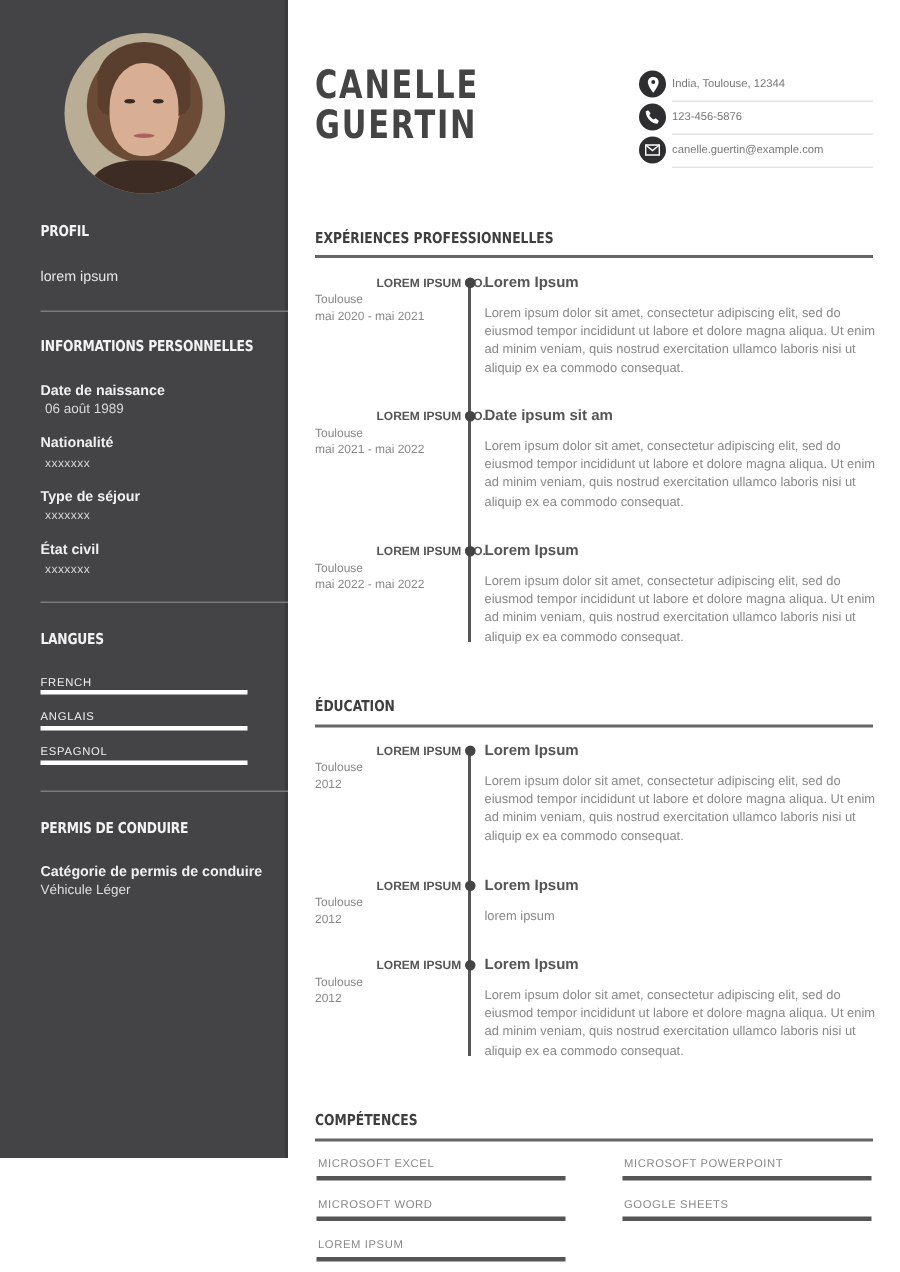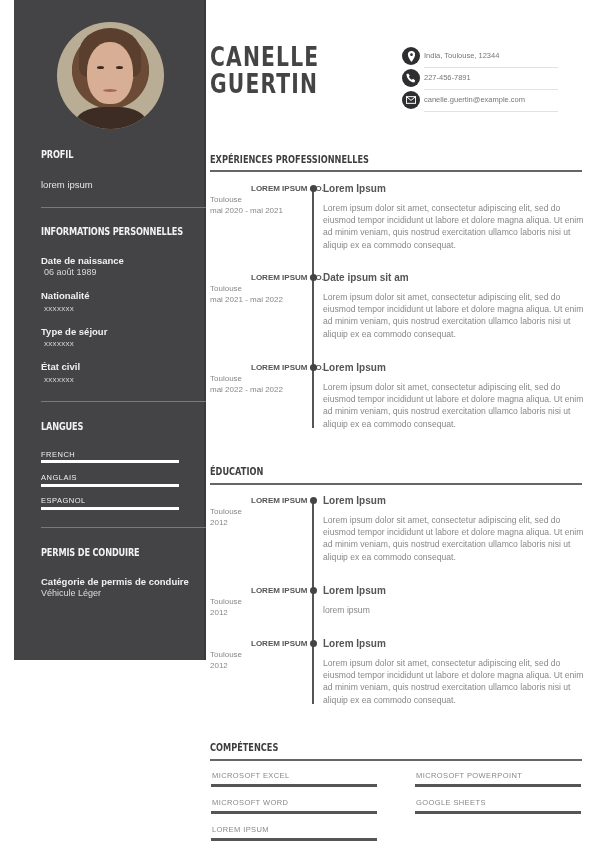--- a/index.html
+++ b/index.html
@@ -1,19 +1,19 @@
 <!DOCTYPE html>
 <html><head>
 <meta charset="utf-8">
 <style>
   * { box-sizing: border-box; margin: 0; padding: 0; }
   html, body { width: 600px; height: 848px; overflow: hidden; background: #ffffff; }
   body { position: relative; font-family: "Liberation Sans", sans-serif; color: #555; }
 
-  .sidebar { position: absolute; left: 14px; top: 0; width: 192px; height: 660px; background: #444446; color: #eee; }
+  .sidebar { position: absolute; left: 0; top: 0; width: 192px; height: 772px; background: #444446; color: #eee; }
   .sidebar .edge { position: absolute; right: 0; top: 0; width: 2px; height: 100%; background: #3a3a3c; }
   .photo { position: absolute; left: 43px; top: 22px; width: 107px; height: 107px; border-radius: 50%; overflow: hidden;
            background: radial-gradient(circle at 50% 45%, #d9b39a 0 22%, #b89176 23% 30%, #6b4a36 31% 48%, #b9ae95 49% 100%); }
   .photo .face { position: absolute; left: 30px; top: 20px; width: 46px; height: 62px; border-radius: 48% 48% 45% 45%; background: #d8ae94; }
   .photo .hair { position: absolute; left: 22px; top: 6px; width: 62px; height: 50px; border-radius: 50% 50% 20% 20%; background: #5a3e2e; }
   .photo .body { position: absolute; left: 18px; top: 85px; width: 72px; height: 40px; border-radius: 40% 40% 0 0; background: #3c2c24; }
   .photo .eye { position: absolute; top: 44px; width: 7px; height: 3px; background: #3a2a20; border-radius: 50%; }
   .photo .mouth { position: absolute; left: 46px; top: 67px; width: 14px; height: 3px; background: #a8645a; border-radius: 50%; }
 
   .side-h { position: absolute; left: 27px; font-family: "DejaVu Sans", sans-serif; font-weight: bold; font-size: 10px;
@@ -23,21 +23,21 @@
   .side-label { position: absolute; left: 27px; font-size: 9.5px; font-weight: bold; color: #f0f0f0; text-align: center; }
   .side-value { position: absolute; left: 30px; font-size: 9px; color: #d8d8d8; }
   .side-value.xx { font-size: 8px; letter-spacing: 0.3px; }
 
   .lang-label { position: absolute; left: 27px; font-size: 7.5px; letter-spacing: 0.5px; color: #f0f0f0; }
   .lang-bar { position: absolute; left: 27px; width: 138px; height: 3px; background: #ffffff; }
 
   .name { position: absolute; left: 210px; top: 44px; font-family: "DejaVu Sans", sans-serif; font-weight: bold; font-size: 26px; line-height: 27px;
           color: #444; letter-spacing: 1.5px; transform: scaleX(0.78); transform-origin: left; white-space: nowrap; }
 
-  .contact { position: absolute; left: 402px; width: 156px; height: 20px; padding-left: 21px; }
+  .contact { position: absolute; left: 426px; width: 156px; height: 20px; padding-left: 21px; }
   .contact .ico { position: absolute; left: 0; top: 1px; width: 18px; height: 18px; border-radius: 50%; background: #2e2e30; color: #fff;
                   display: flex; align-items: center; justify-content: center; }
   .contact .txt { position: absolute; left: 22px; top: 5px; font-size: 7.5px; color: #777; white-space: nowrap; }
   .contact .line { position: absolute; left: 22px; right: 0; top: 21px; height: 1px; background: #e2e2e2; }
 
   .sec-h { position: absolute; left: 210px; font-family: "DejaVu Sans", sans-serif; font-weight: bold; font-size: 10px; color: #3e3e3e;
            transform: scaleX(0.82); transform-origin: left; white-space: nowrap; text-transform: uppercase; }
   .sec-line { position: absolute; left: 210px; width: 372px; height: 1.5px; background: #666; }
 
   .timeline { position: absolute; left: 312px; width: 1.5px; background: #555; }
@@ -110,21 +110,21 @@
   </div>
   <div class="txt">India, Toulouse, 12344</div>
   <div class="line"></div>
 </div>
 <div class="contact" style="top:68px">
   <div class="ico">
     <svg width="10" height="10" viewBox="0 0 12 12">
         <path d="M2.5 0.5l2 2.5-1 1.5c.8 1.6 2 2.8 3.5 3.5l1.5-1 2.5 2-1 2.3C5 11 1 7 0.5 1.5z" fill="#fff"></path>
       </svg>
   </div>
-  <div class="txt">227-456-7891</div>
+  <div class="txt">123-456-5876</div>
   <div class="line"></div>
 </div>
 <div class="contact" style="top:90px">
   <div class="ico">
     <svg width="10" height="8" viewBox="0 0 12 9">
         <rect x="0.5" y="0.5" width="11" height="8" fill="none" stroke="#fff" stroke-width="1.2"></rect>
         <path d="M0.5 0.5l5.5 4.5 5.5-4.5" fill="none" stroke="#fff" stroke-width="1.2"></path>
       </svg>
   </div>
   <div class="txt">canelle.guertin@example.com</div>

